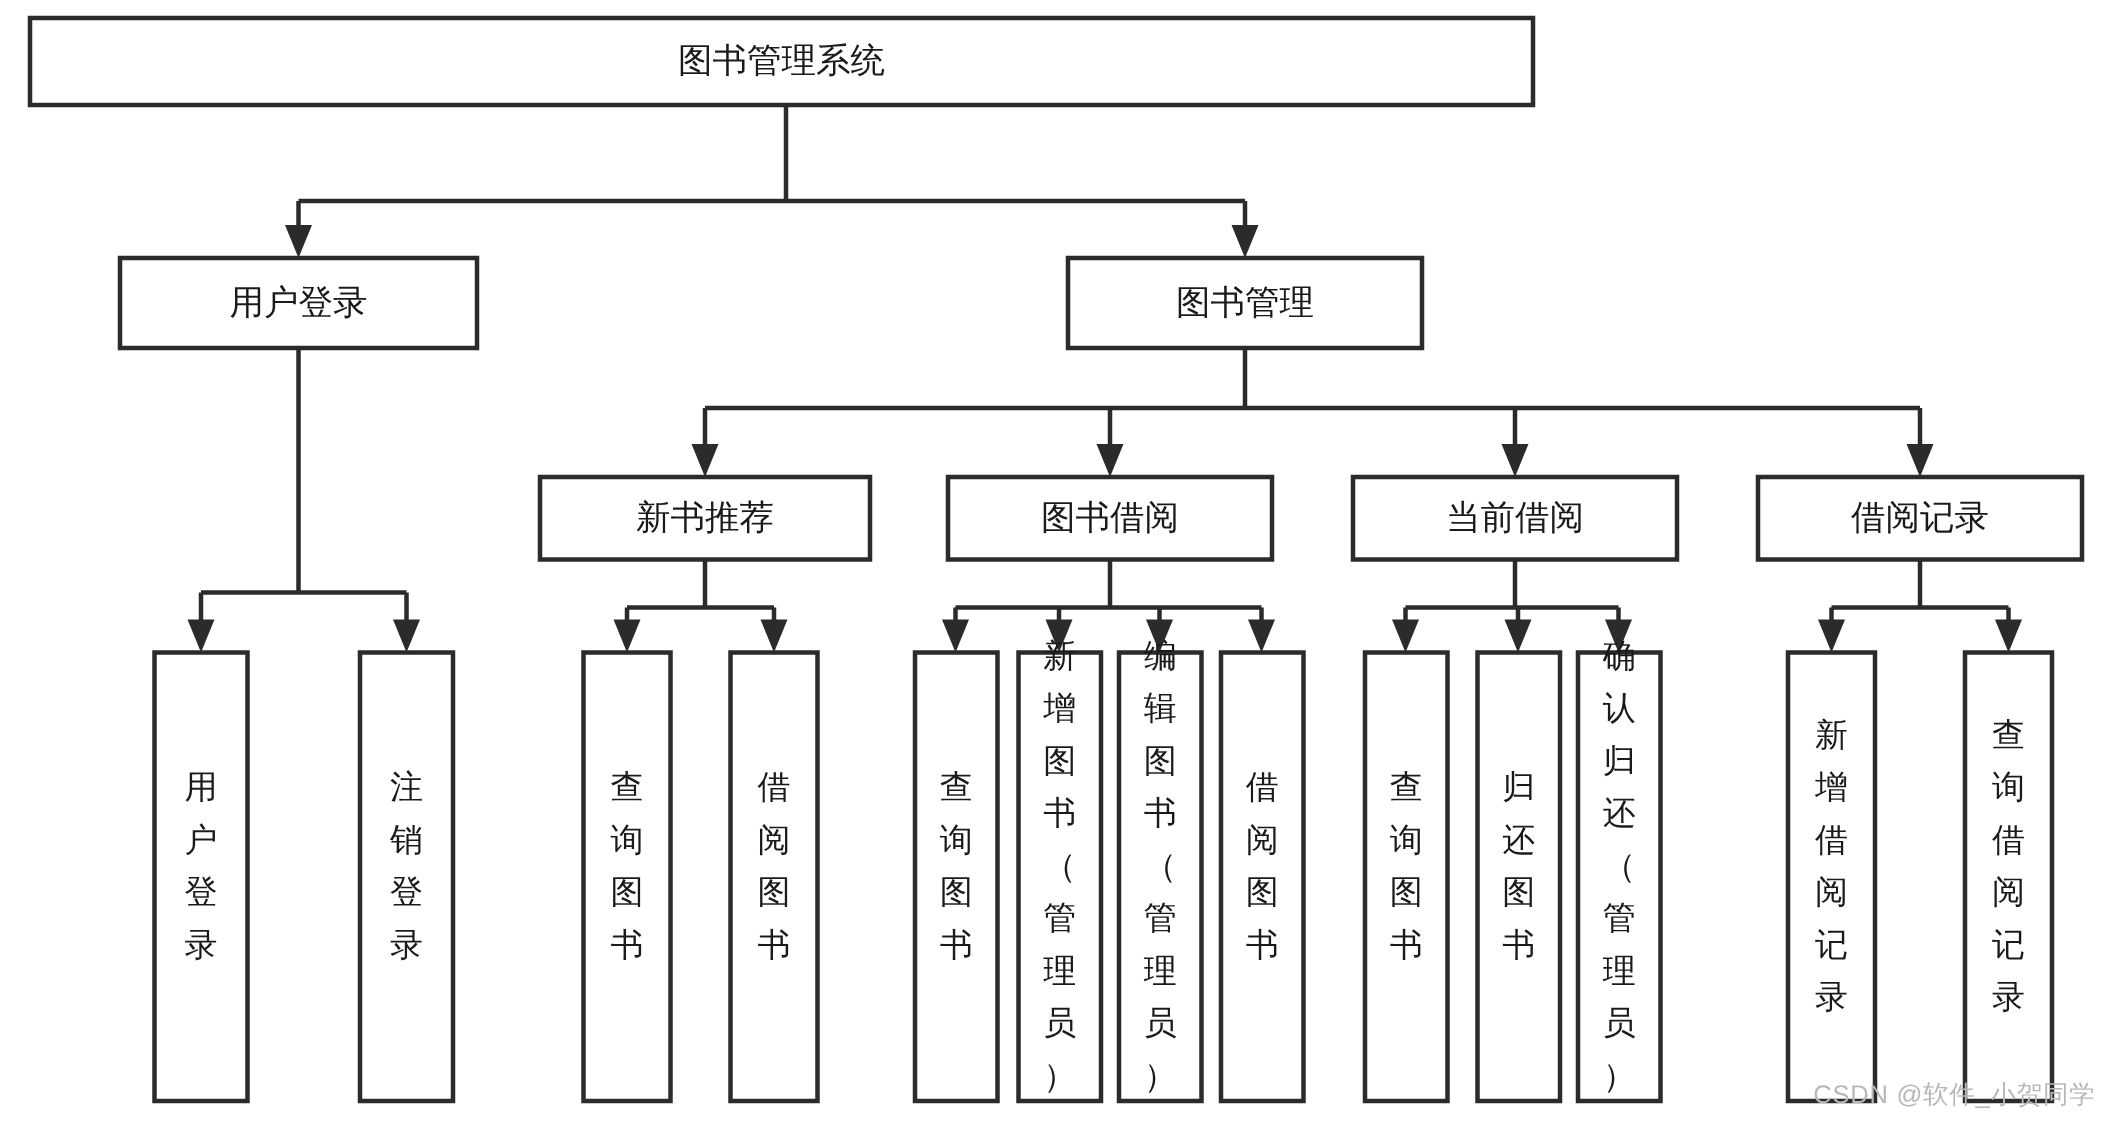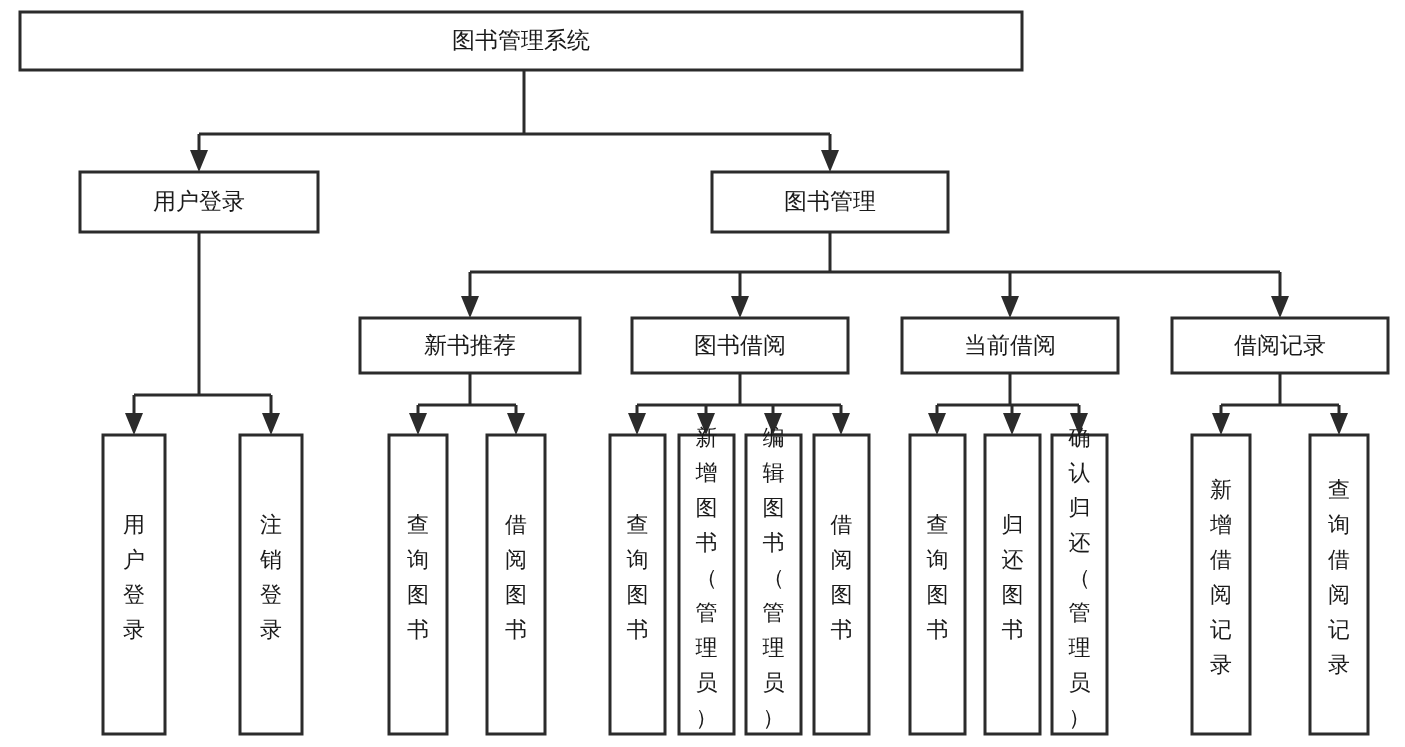--- a/index.html
+++ b/index.html
@@ -217,13 +217,14 @@
         <g>
           <rect class="node-rect" x="1192" y="435" width="58" height="299"></rect>
           <text class="node-label-v" x="1221" y="497"><tspan x="1221" dy="0">新</tspan><tspan x="1221" dy="35">增</tspan><tspan x="1221" dy="35">借</tspan><tspan x="1221" dy="35">阅</tspan><tspan x="1221" dy="35">记</tspan><tspan x="1221" dy="35">录</tspan></text>
         </g>
         <g>
           <rect class="node-rect" x="1310" y="435" width="58" height="299"></rect>
           <text class="node-label-v" x="1339" y="497"><tspan x="1339" dy="0">查</tspan><tspan x="1339" dy="35">询</tspan><tspan x="1339" dy="35">借</tspan><tspan x="1339" dy="35">阅</tspan><tspan x="1339" dy="35">记</tspan><tspan x="1339" dy="35">录</tspan></text>
         </g>
       </g>
   </svg>
+  <div class="watermark">CSDN @软件_小贺同学</div>
 </div>
 
 </body></html>

